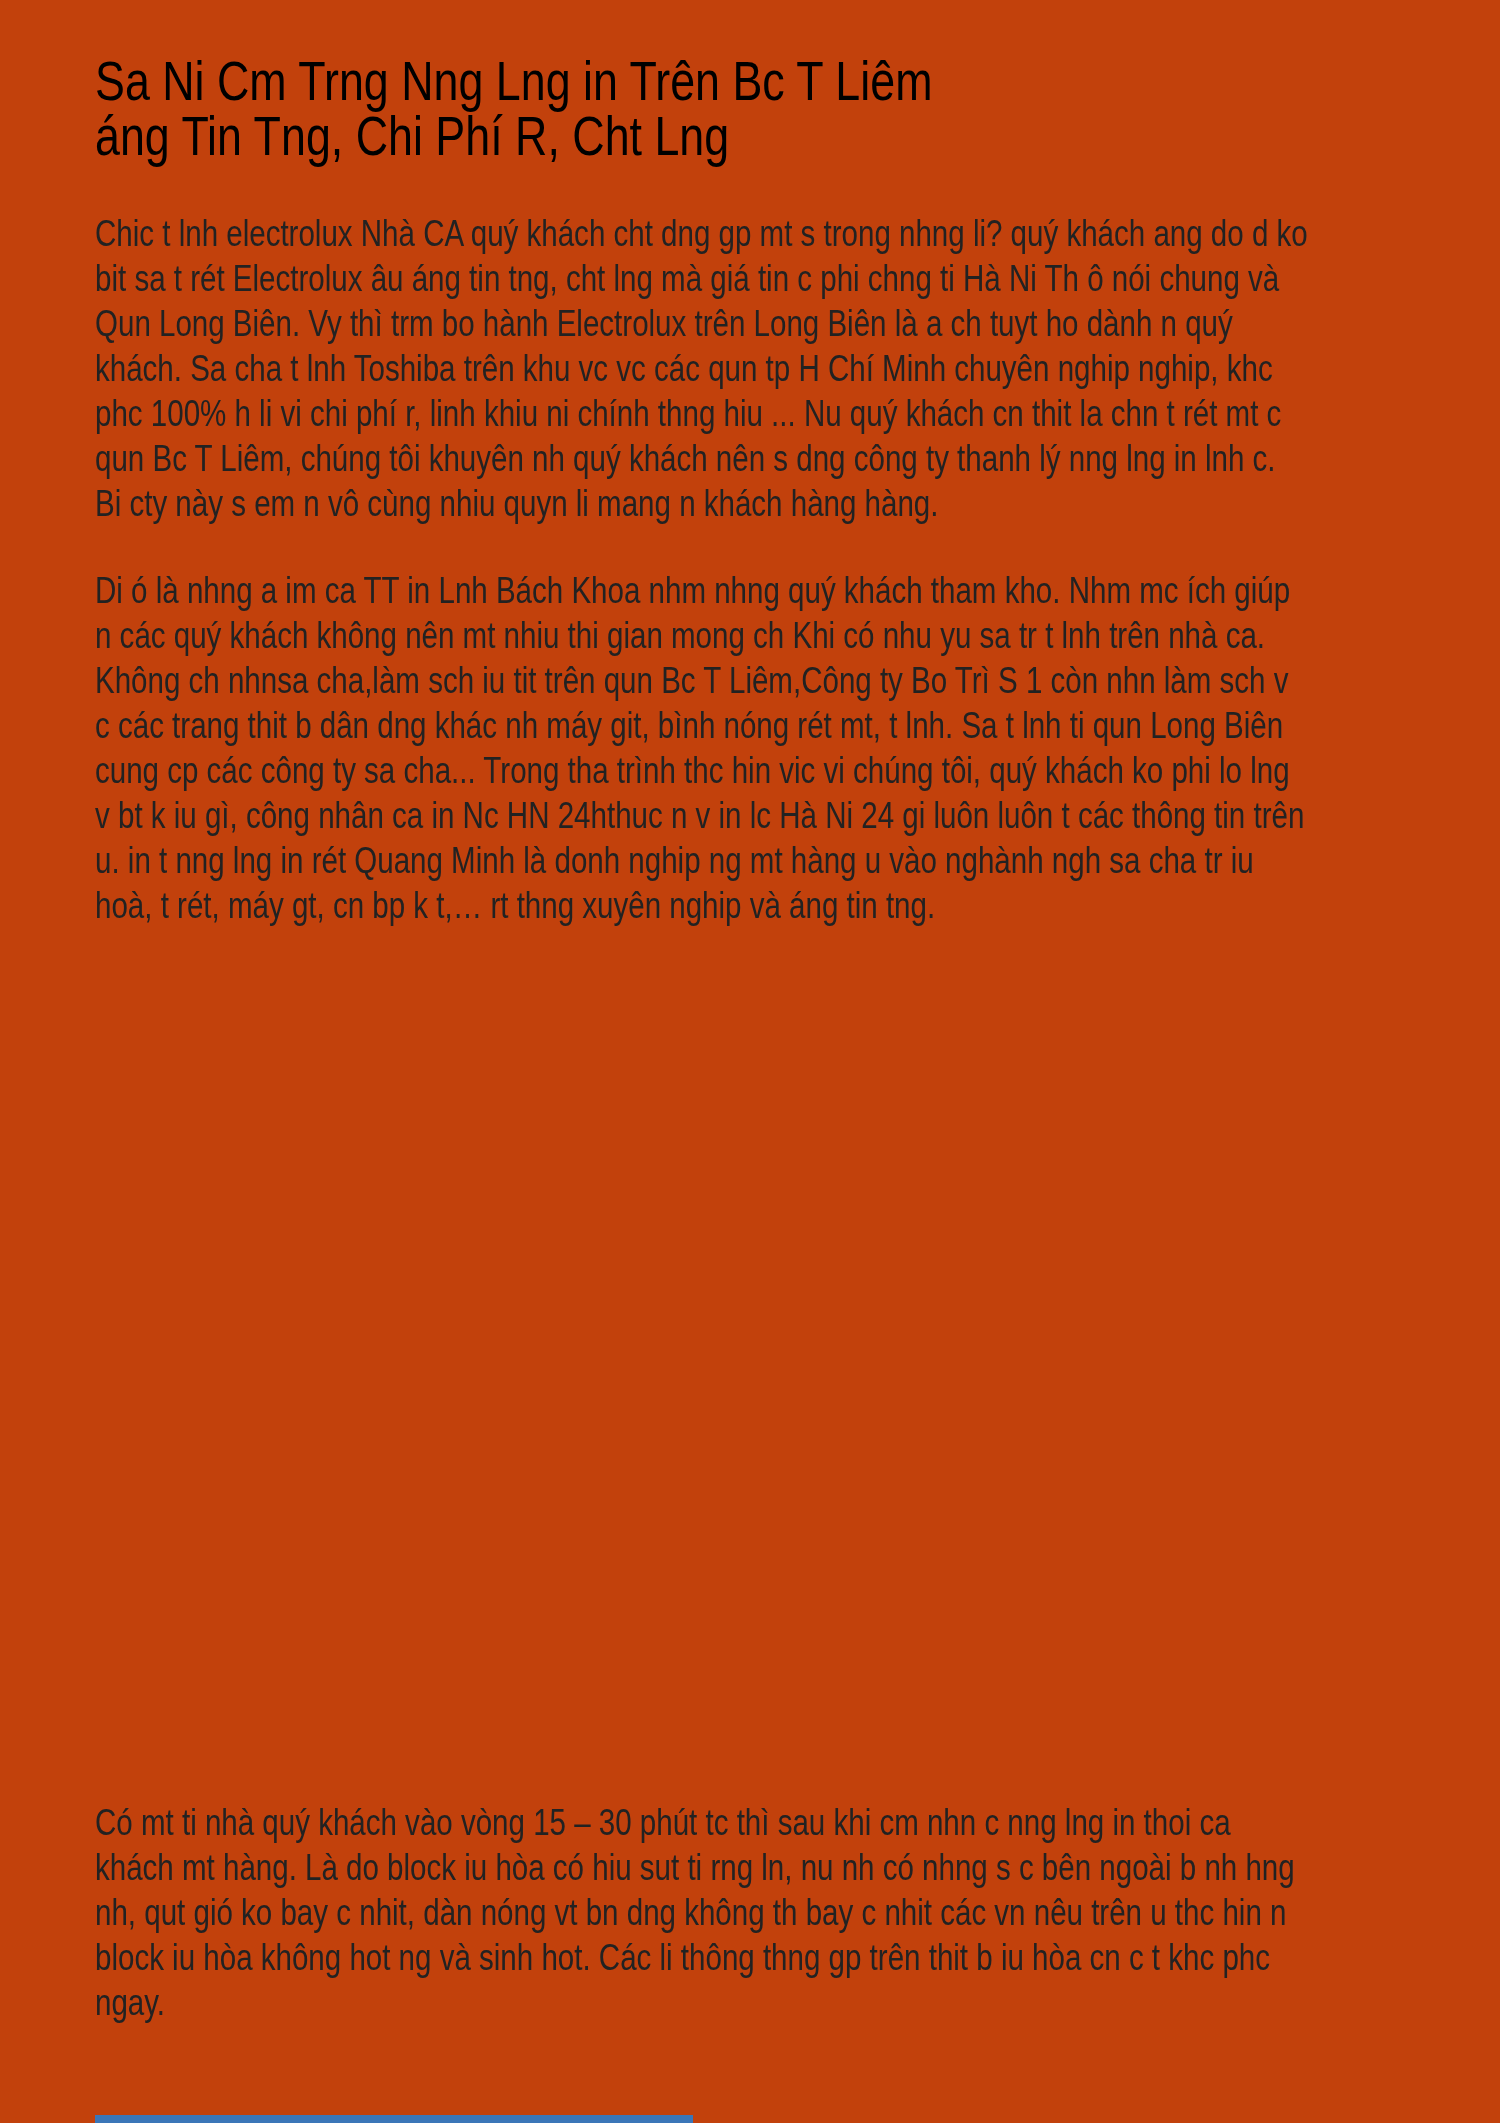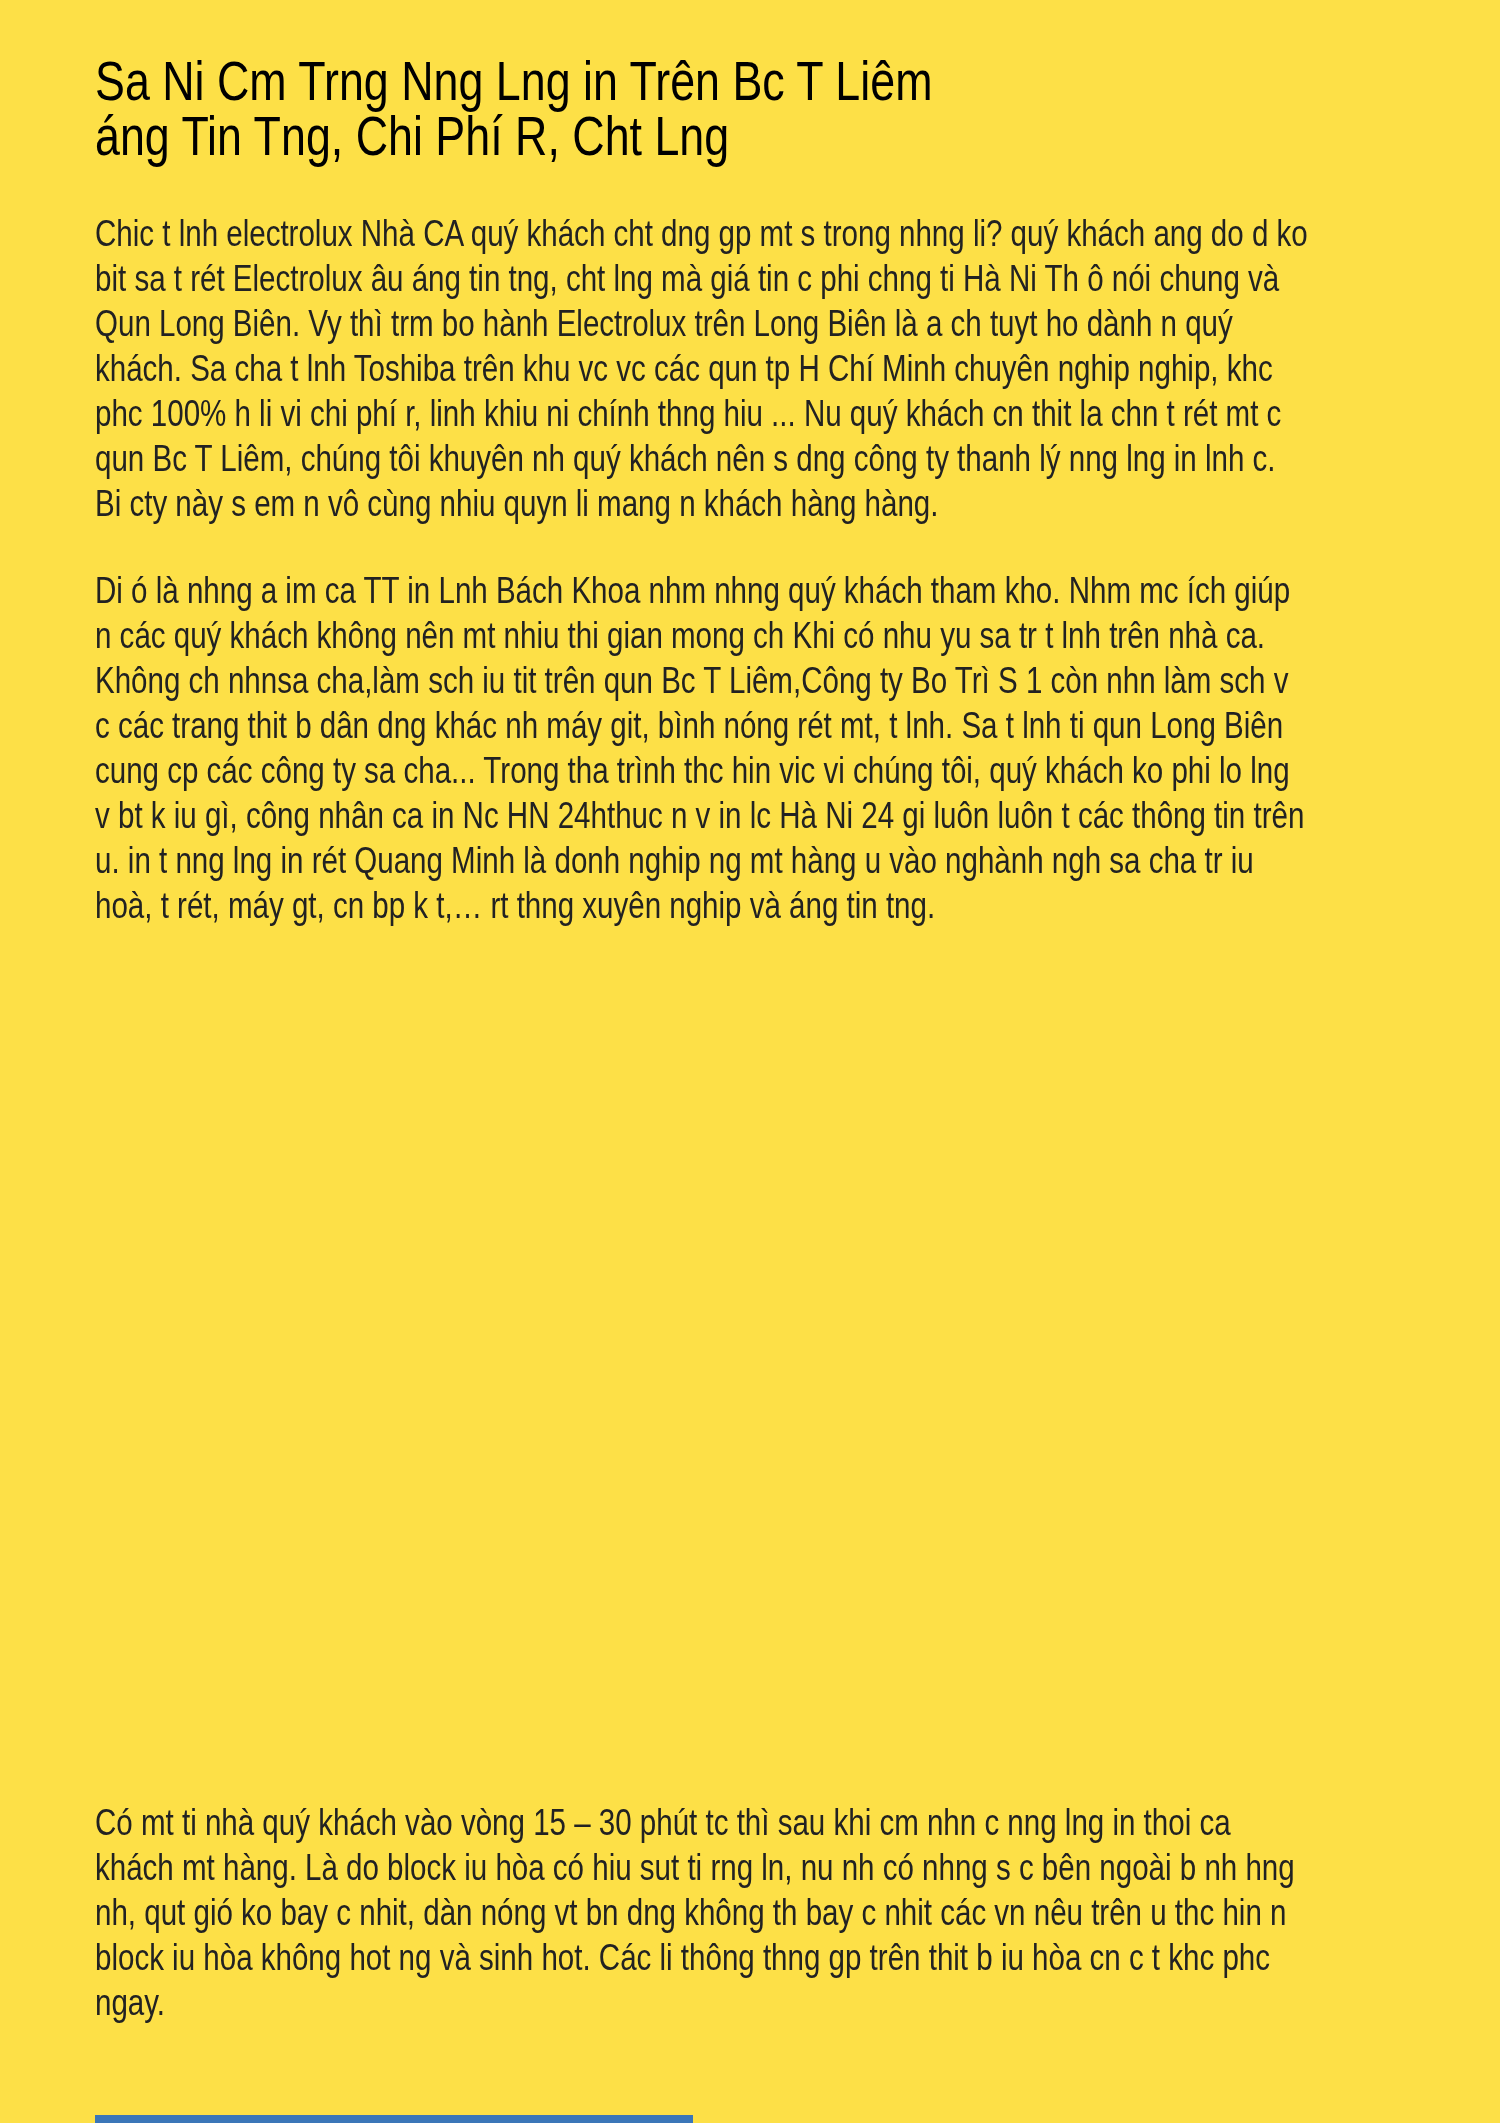--- a/index.html
+++ b/index.html
@@ -5,21 +5,21 @@
   html, body {
     margin: 0;
     padding: 0;
     background: #ffffff;
     overflow-x: hidden;
   }
   .page {
     position: relative;
     width: 1500px;
     height: 2123px;
-    background: #fde047;
+    background: #c2410c;
     font-family: "Liberation Sans", sans-serif;
     color: #222222;
     overflow: hidden;
   }
   .content {
     padding-left: 95px;
   }
   h1.doc-title {
     margin: 0;
     padding-top: 53px;

